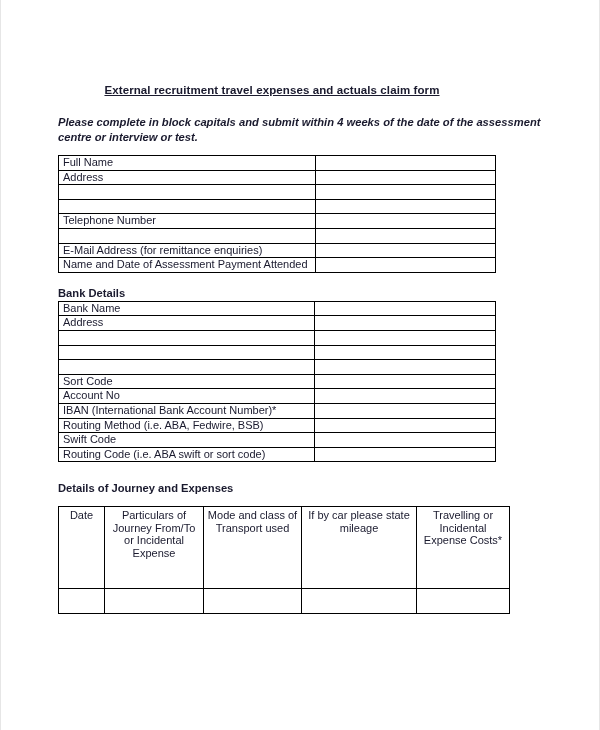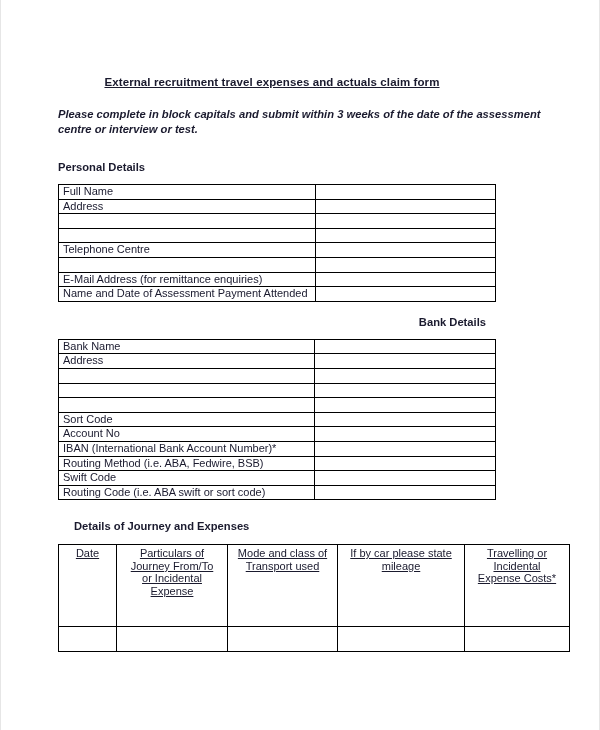--- a/index.html
+++ b/index.html
@@ -19,21 +19,21 @@
     width: 600px;
     height: 730px;
     box-sizing: border-box;
     border-left: 1px solid #e6e6e6;
     border-right: 1px solid #e6e6e6;
     background: #ffffff;
   }
   .content {
     position: absolute;
     left: 57px;
-    top: 4px;
+    top: 12px;
     width: 428px;
   }
   .doc-title {
     text-align: center;
     font-size: 11.5px;
     font-weight: bold;
     text-decoration: underline;
     letter-spacing: 0.1px;
     margin: 0;
     padding-top: 71px;
@@ -48,22 +48,22 @@
     padding-top: 18px;
     width: 492px;
   }
   .section-heading {
     font-size: 11.2px;
     font-weight: bold;
     margin: 0;
     line-height: 13px;
   }
   .sh-personal { padding-top: 24px; }
-  .sh-bank { padding-top: 14px; text-align: right; }
-  .sh-journey { padding-top: 20px; margin-left: 16px; }
+  .sh-bank { padding-top: 14px; }
+  .sh-journey { padding-top: 20px; }
 
   .para {
     font-size: 11px;
     line-height: 14.5px;
     margin: 0;
     padding-top: 20px;
     width: 489px;
   }
 
   table {
@@ -82,77 +82,75 @@
   }
   .tbl-personal {
     width: 428px;
     margin-top: 10px;
   }
   .tbl-personal .c-label { width: 252px; }
   .tbl-personal .c-value { width: 175px; }
 
   .tbl-bank {
     width: 428px;
-    margin-top: 10px;
+    margin-top: 1px;
   }
   .tbl-bank .c-label { width: 251px; }
   .tbl-bank .c-value { width: 176px; }
 
   .tbl-journey {
     width: 427px;
     margin-top: 11px;
   }
   .tbl-journey td {
     text-align: center;
-    padding: 2px 8px;
+    padding: 2px 2px;
     white-space: normal;
     vertical-align: top;
     line-height: 12.6px;
-    text-decoration: underline;
   }
   .tbl-journey .jh { height: 77px; }
   .tbl-journey .jr { height: 20px; }
   .tbl-journey .col-date { width: 41px; }
   .tbl-journey .col-part { width: 94px; text-align: center; }
   .tbl-journey .col-mode { width: 93px; }
   .tbl-journey .col-car  { width: 110px; }
   .tbl-journey .col-cost { width: 88px; }
 </style>
 </head>
 <body>
 
 <div class="page">
   <div class="content">
 
     <div class="doc-title">External recruitment travel expenses and actuals claim form</div>
 
-    <div class="instruction">Please complete in block capitals and submit within 3 weeks of the date of the assessment centre or interview or test.</div>
-
-    <div class="section-heading sh-personal">Personal Details</div>
+    <div class="instruction">Please complete in block capitals and submit within 4 weeks of the date of the assessment centre or interview or test.</div>
+
 
     <table class="tbl-personal">
       <tbody>
         <tr>
           <td class="c-label">Full Name</td>
           <td class="c-value"></td>
         </tr>
         <tr>
           <td class="c-label">Address</td>
           <td class="c-value"></td>
         </tr>
         <tr>
           <td class="c-label"></td>
           <td class="c-value"></td>
         </tr>
         <tr>
           <td class="c-label"></td>
           <td class="c-value"></td>
         </tr>
         <tr>
-          <td class="c-label">Telephone Centre</td>
+          <td class="c-label">Telephone Number</td>
           <td class="c-value"></td>
         </tr>
         <tr>
           <td class="c-label"></td>
           <td class="c-value"></td>
         </tr>
         <tr>
           <td class="c-label">E-Mail Address (for remittance enquiries)</td>
           <td class="c-value"></td>
         </tr>

